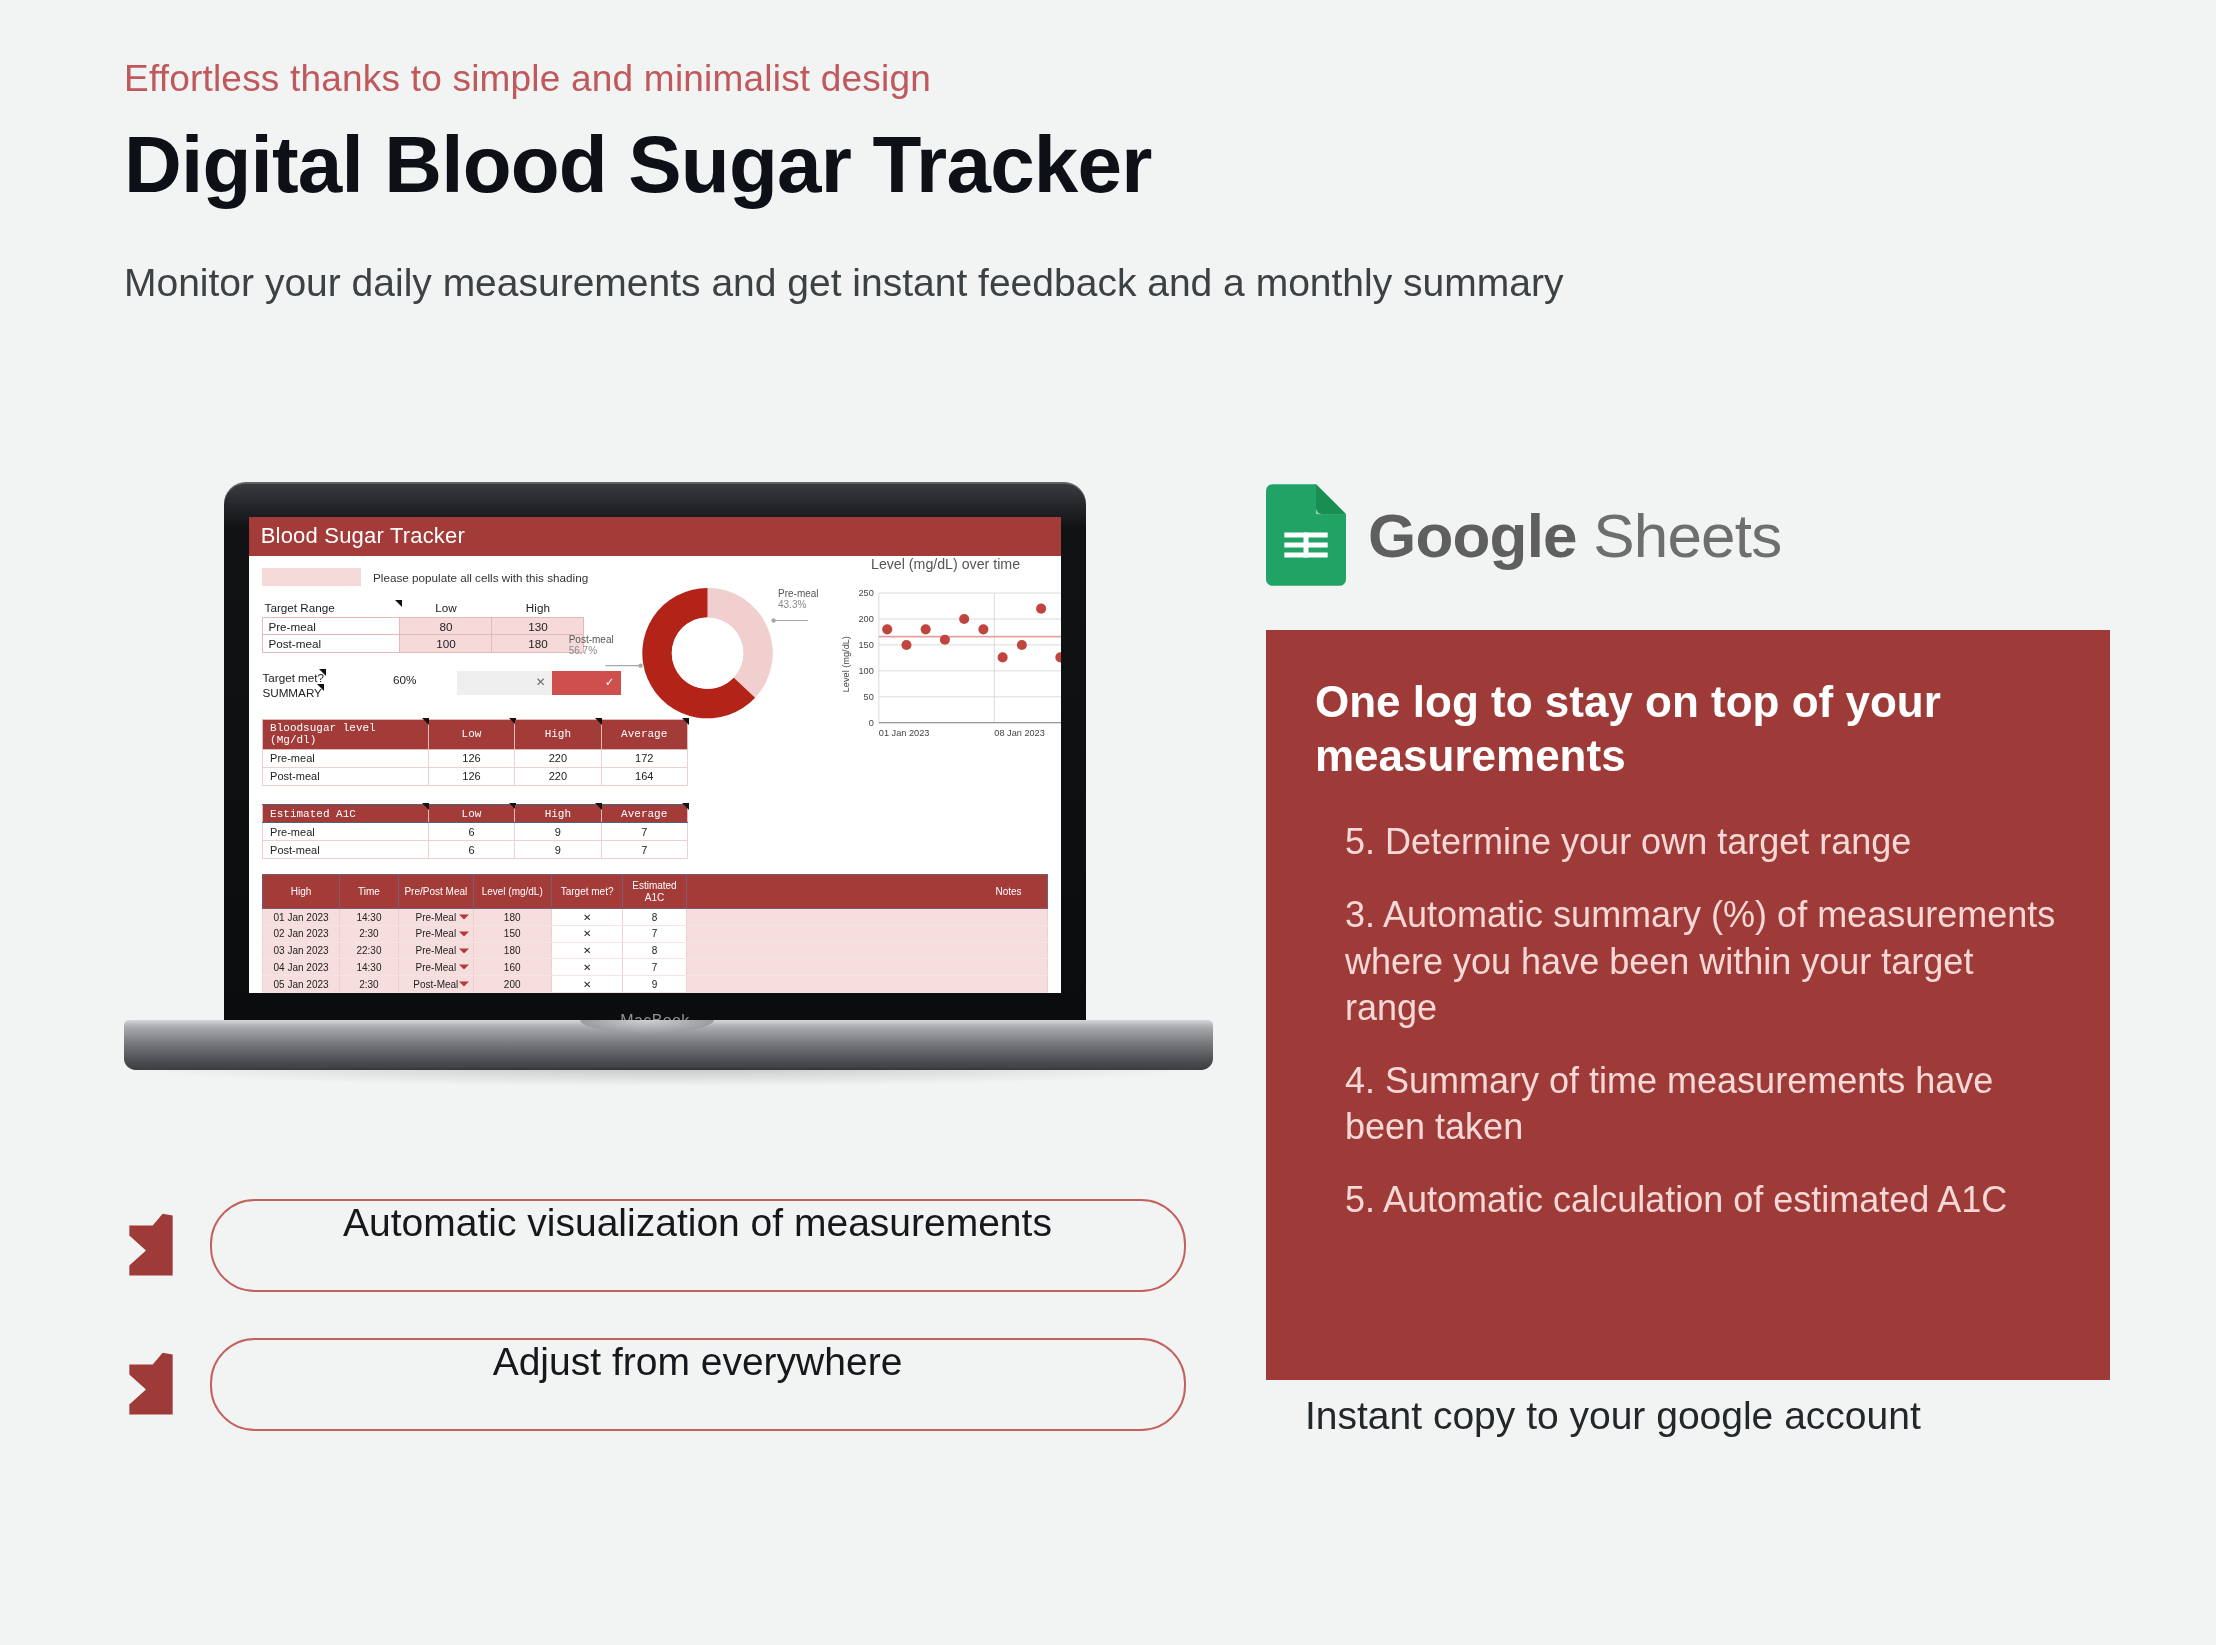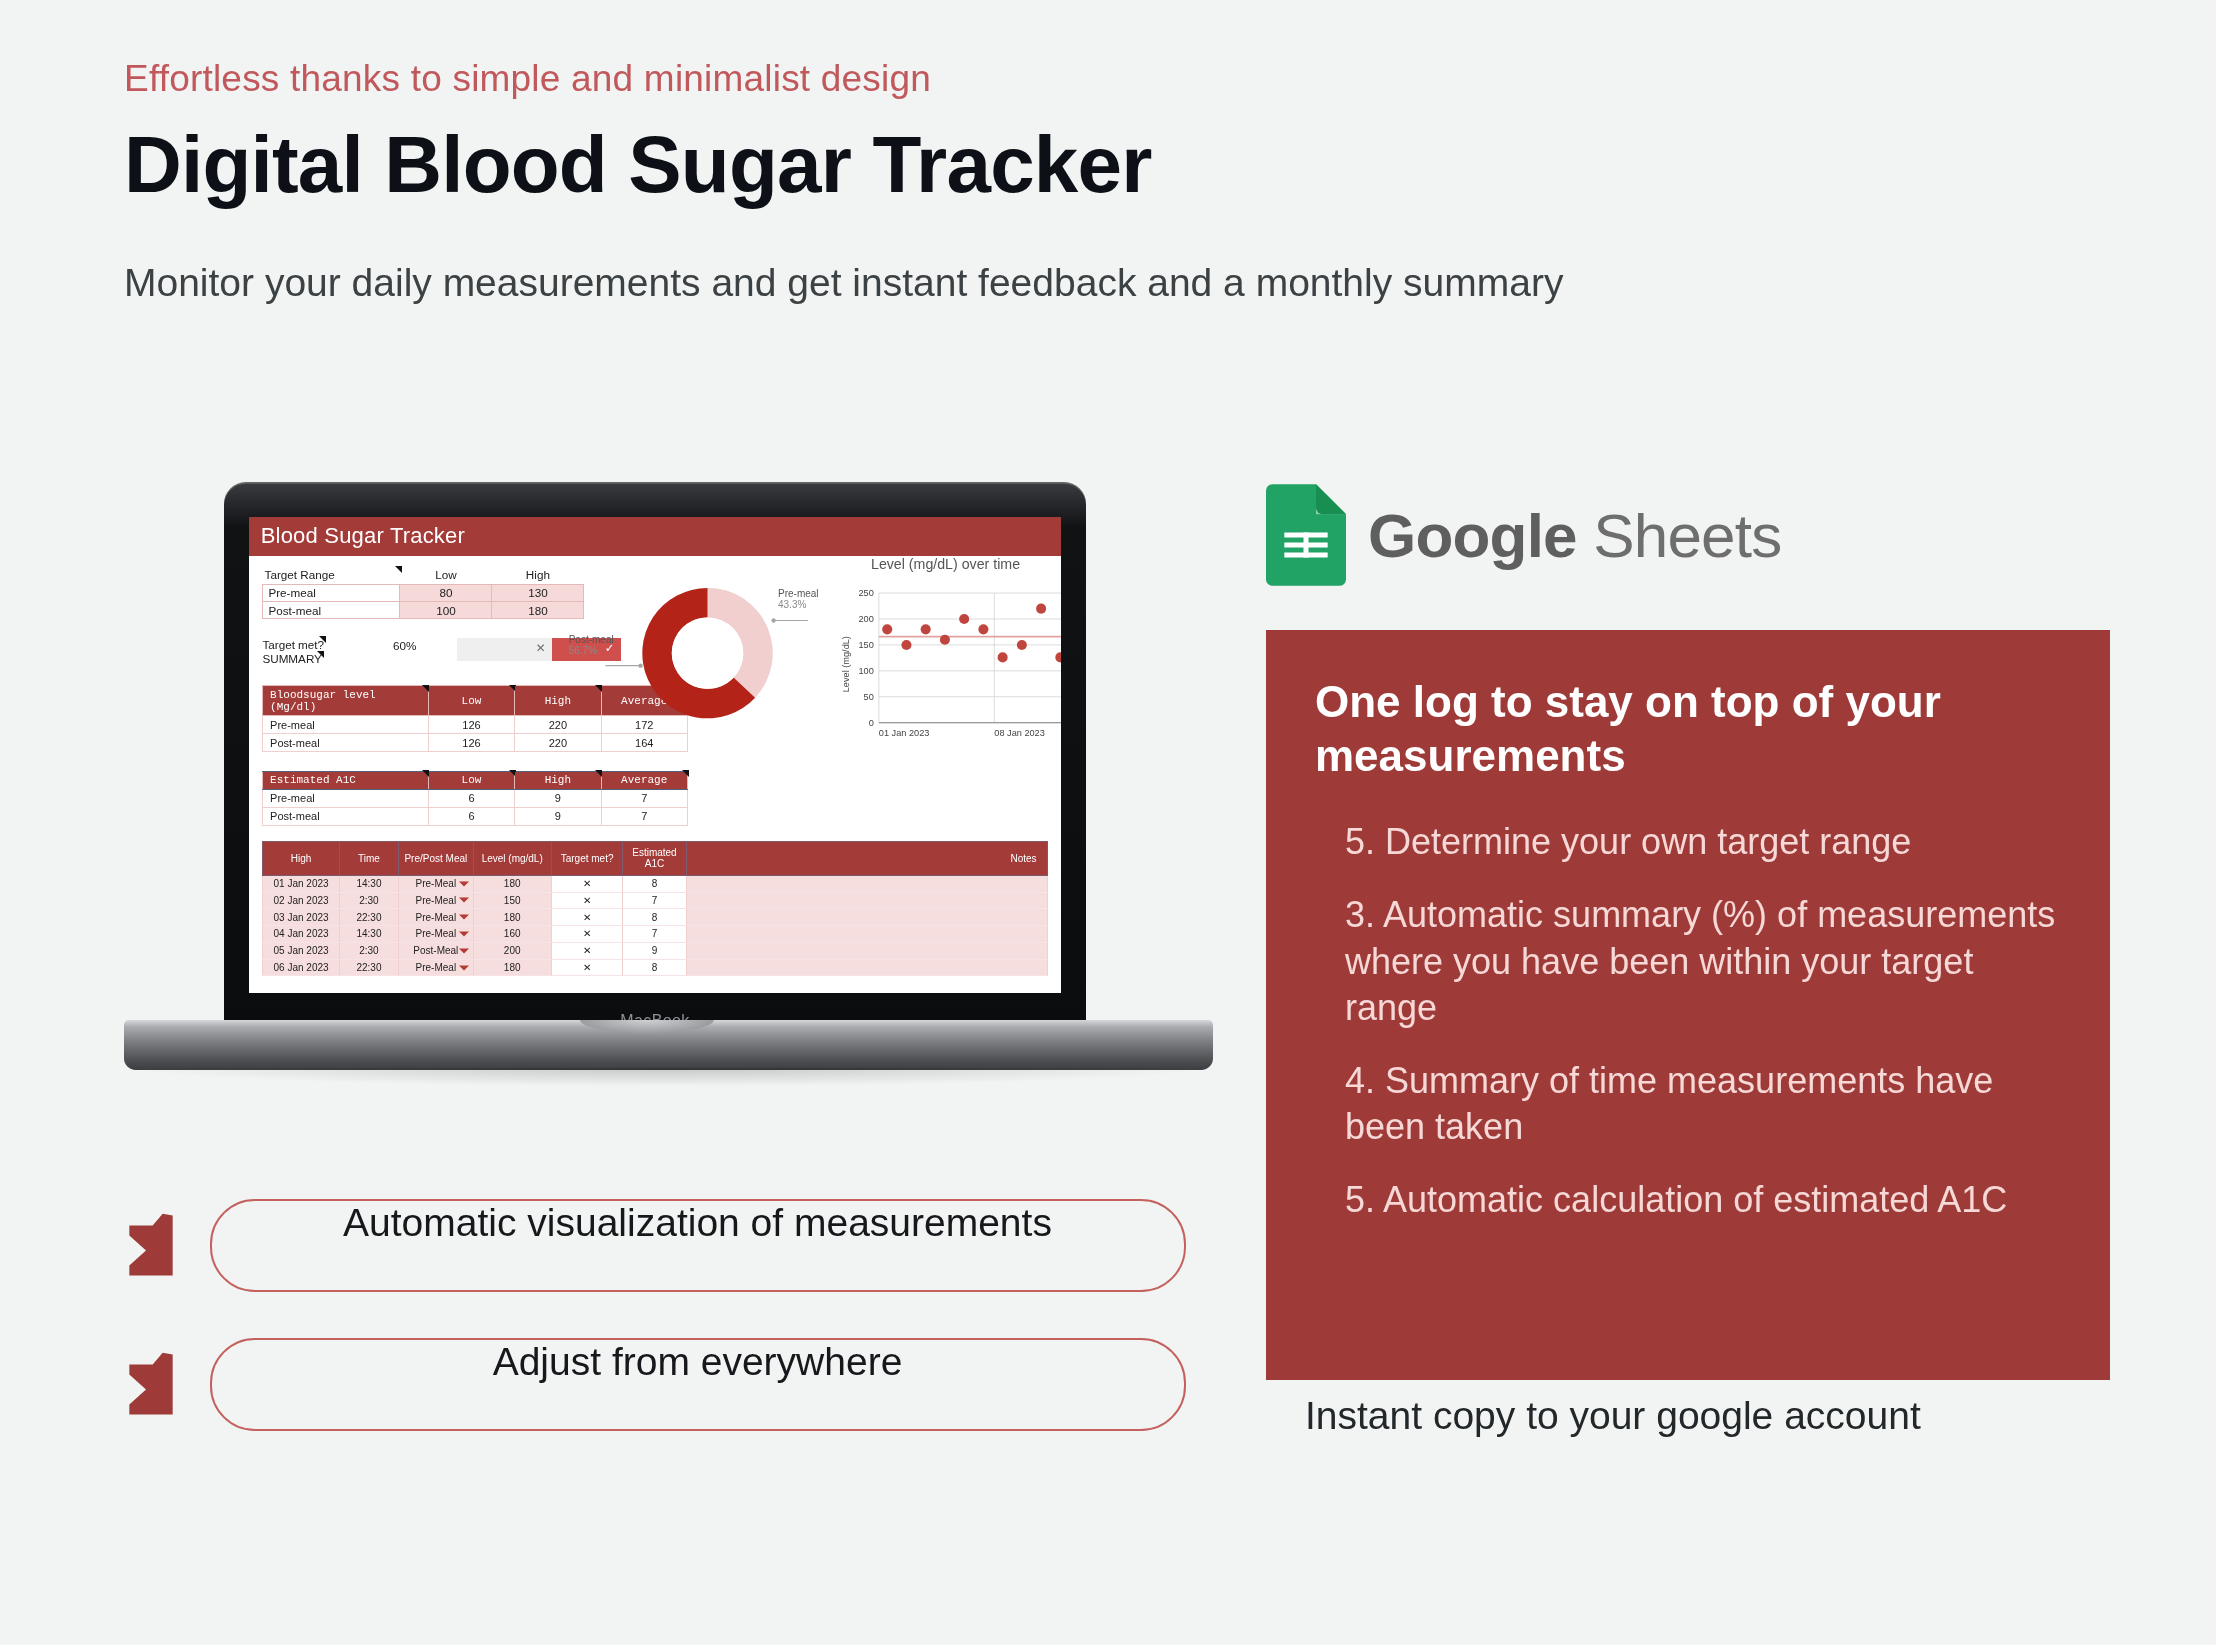--- a/index.html
+++ b/index.html
@@ -121,21 +121,21 @@
   
   #donut-wrap { position: absolute; left: 318px; top: 8.4px; width: 276px; height: 193px;}
   #line-wrap  { position: absolute; left: 578px; top: 0px;  width: 276px; height: 209px;}
 
   
   .log-table { border-collapse: collapse; width: 100%; margin-top: 15px; table-layout: fixed;}
   .log-table th {
     background: #a33b39; color: #fff; font-weight: 400; font-size: 10px;
     padding: 5px 1.7px; border: 0.8px solid #7d5a70; position: relative; line-height: 1.15;
   }
-  .log-table th.notes { text-align: right; padding-right: 10px; }
+  .log-table th.notes { text-align: right; padding-right: 25px; }
   .log-table td {
     font-size: 10px; padding: 0.8px 3.4px; border-left: 0.8px solid #f0cfcf; border-right:0.8px solid #f0cfcf;
     border-bottom: 0.8px solid #f7e3e3;
     background: #f7dede; text-align: center; height: 14.2px;
   }
   .log-table td.white { background: #fff; }
   .caret{ position:absolute; right:3.4px; top:50%; transform: translateY(-50%);
           border-left:5px solid transparent; border-right:5px solid transparent; border-top:5.9px solid #b33a35;}
   .cellrel { position: relative; }
 
@@ -181,20 +181,24 @@
 
 <div id="laptop">
   <div id="lid">
     <div id="screen">
 
       <div class="sheet">
         <div class="sheet-title-bar">Blood Sugar Tracker</div>
 
         <div class="sheet-body">
 
+          <div class="shade-note">
+            <div class="shade-swatch"></div>
+            <div class="shade-text">Please populate all cells with this shading</div>
+          </div>
 
           <table class="mini-table">
             <tbody>
                 <tr>
               <th class="lbl-hdr corner">Target Range</th>
               <th class="colhdr">Low</th>
               <th class="colhdr">High</th>
             </tr>
             <tr>
               <td class="rowlbl">Pre-meal</td>

